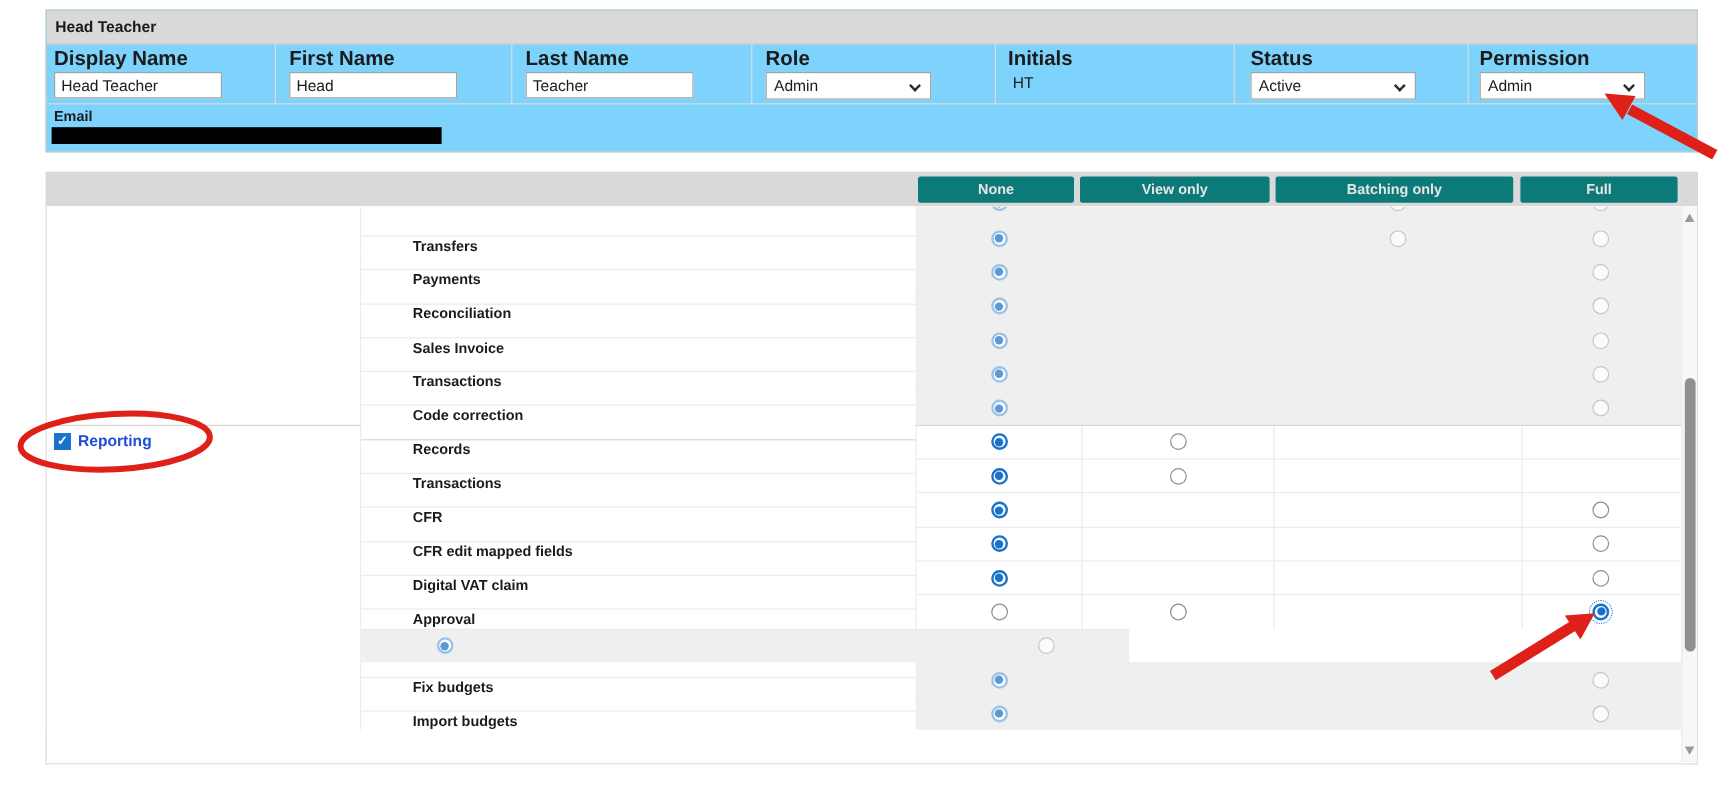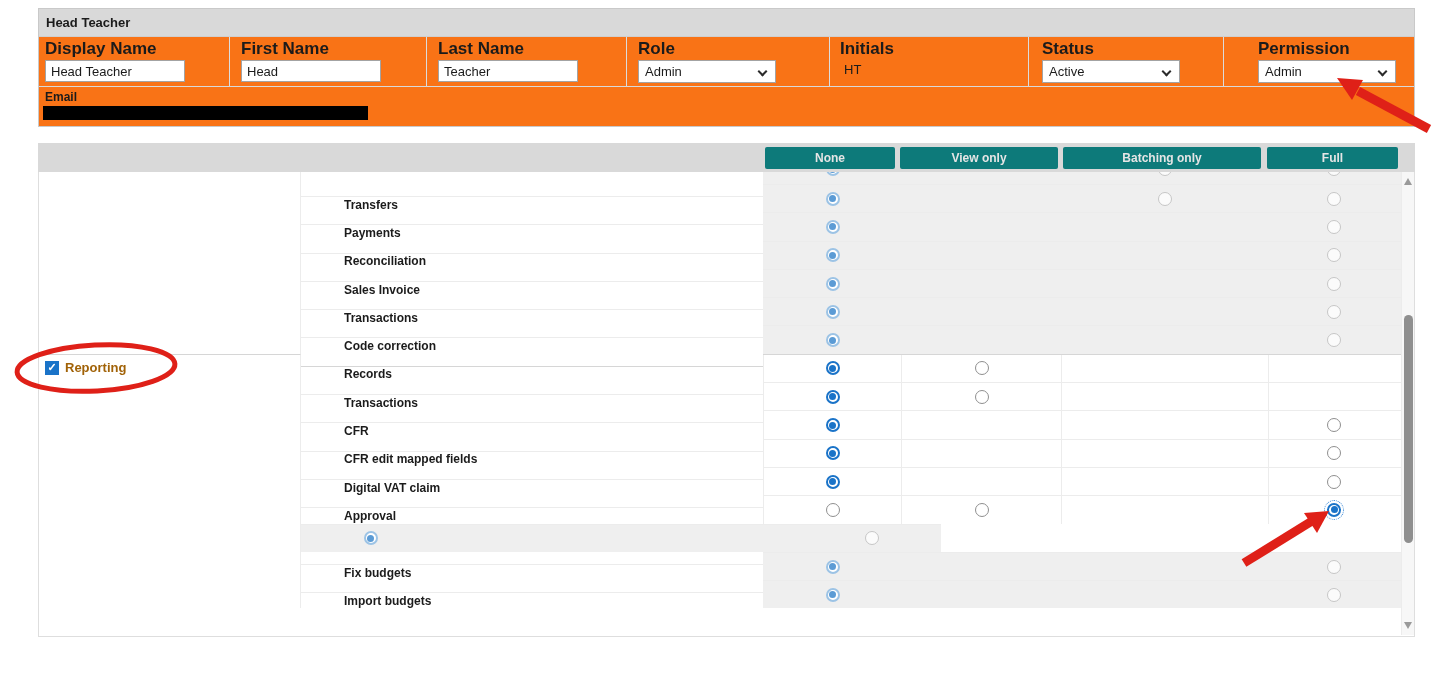--- a/index.html
+++ b/index.html
@@ -1,21 +1,21 @@
 <!DOCTYPE html>
 <html><head>
 <meta charset="utf-8">
 <style>
   * { margin:0; padding:0; box-sizing:border-box; }
   html,body { width:1436px; height:675px; background:#ffffff;
     font-family:"Liberation Sans", sans-serif; color:#1b1b1b; overflow:hidden; }
 
   
   #user-panel { position:absolute; left:38px; top:8px; width:1377px; height:119px;
-    border:1px solid #c9c9c9; background:#f97316; }
+    border:1px solid #c9c9c9; background:#7dd3fc; }
   #panel-titlebar { height:28px; background:#d9d9d9; display:flex; align-items:center;
     padding-left:7px; font-size:13px; font-weight:bold; border-bottom:1px solid #cfcfcf; }
   #fields-row { position:relative; height:49px; }
   .field { position:absolute; top:2px; }
   .field-label { font-size:17px; font-weight:bold; display:block; margin-bottom:1px; }
   .tinput { width:140px; height:22px; border:1px solid #a3a3a3; font-family:"Liberation Sans",sans-serif;
     font-size:13px; padding:0 5px; background:#fff; color:#1b1b1b; }
   .selbox { width:138px; height:23px; border:1px solid #a3a3a3; background:#fff;
     display:flex; align-items:center; padding:0 6px; font-size:13px; position:relative; cursor:default; }
   .chev { position:absolute; right:9px; top:7px; width:7px; height:7px;
@@ -46,21 +46,21 @@
   .rsub.c2 { width:160px; border-left:1px solid #ececec; }
   .rsub.c3 { width:207px; border-left:1px solid #ececec; }
   .rsub.c4 { width:131px; border-left:1px solid #ececec; }
   .prow.dis .rarea { background:#efefef; }
   .prow.dis .rsub { border-left-color:transparent; }
   .prow.first .fcell, .prow.first .rarea { border-top:none; }
   .prow.secstart .fcell, .prow.secstart .rarea { border-top:1px solid #d6d6d6; }
   .prow.secstart .scell { border-top:1px solid #d6d6d6; }
   .clip .radio { position:relative; top:-9px; }
 
-  .seclabel { font-size:13px; font-weight:bold; color:#a16207; white-space:nowrap; }
+  .seclabel { font-size:13px; font-weight:bold; color:#1d4ed8; white-space:nowrap; }
   .cb { width:14px; height:14px; border:1px solid #8a8a8a; background:#fff; flex:0 0 auto;
     margin-top:1px; position:relative; cursor:pointer; }
   .cb.checked { background:#1a73c8; border-color:#1a73c8; }
   .cb.checked::after { content:"✓"; position:absolute; left:1.5px; top:-0.5px; color:#fff;
     font-size:11px; font-weight:bold; }
 
   .radio { width:14px; height:14px; border-radius:50%; background:#fff;
     border:1px solid #8f8f8f; position:relative; cursor:pointer; flex:0 0 auto; }
   .radio.sel { border:2px solid #1a73c8; }
   .radio.sel::after { content:""; position:absolute; inset:1.5px; border-radius:50%; background:#1a73c8; }
@@ -112,21 +112,21 @@
       <span class="field-label">Initials</span>
       <span style="font-size:13px; padding-left:4px;">HT</span>
     </div>
     <div class="field" style="left:1003px;">
       <span class="field-label">Status</span>
       <div class="selbox">
         <span>Active</span>
         <span class="chev"></span>
       </div>
     </div>
-    <div class="field" style="left:1219px;">
+    <div class="field" style="left:1194px;">
       <span class="field-label">Permission</span>
       <div class="selbox">
         <span>Admin</span>
         <span class="chev"></span>
       </div>
     </div>
     <div class="vdiv" style="left:190px;"></div>
     <div class="vdiv" style="left:387px;"></div>
     <div class="vdiv" style="left:587px;"></div>
     <div class="vdiv" style="left:790px;"></div>

